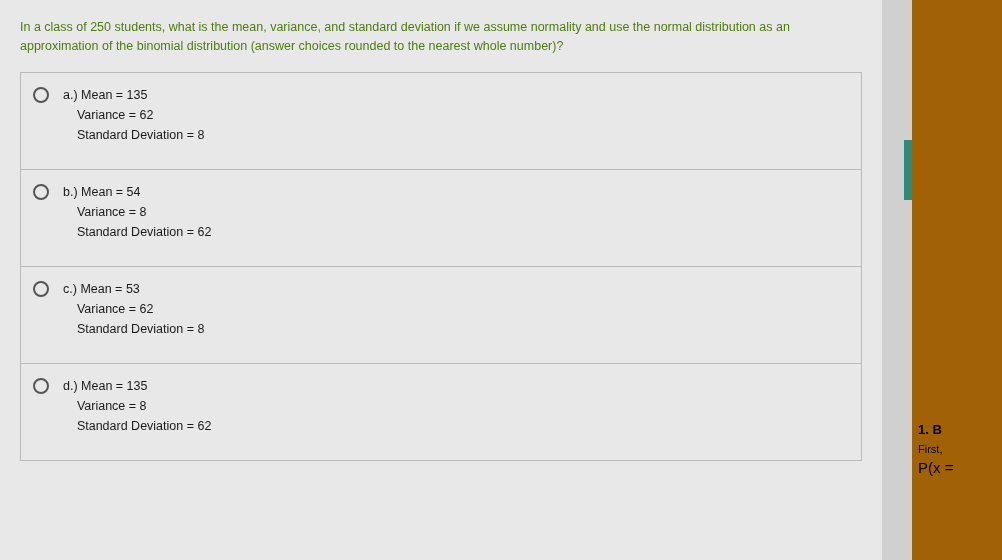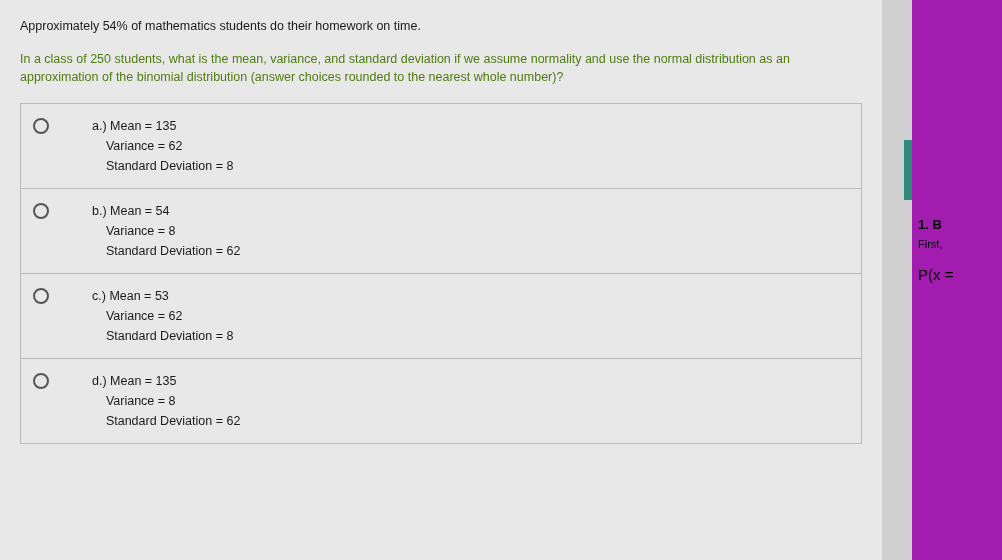--- a/index.html
+++ b/index.html
@@ -40,25 +40,24 @@
     }
 
     .answers-container {
       border: 1px solid #bbb;
       background: #e8e8e8;
     }
 
     .answer-option {
       display: flex;
       align-items: flex-start;
-      padding: 12px 16px 12px 12px;
+      padding: 12px 16px 24px 12px;
       border-bottom: 1px solid #bbb;
       background-color: #e8e8e8;
       cursor: pointer;
-      gap: 29px;
     }
 
     .answer-option:last-child {
       border-bottom: none;
     }
 
     .radio-btn {
       width: 16px;
       height: 16px;
       border-radius: 50%;
@@ -82,21 +81,20 @@
       background-color: #2e8b7a;
       position: absolute;
       right: 0;
       top: 140px;
     }
   </style>
 </head>
 <body>
 
 <div class="main-content">
-  <p class="question-intro">Approximately 54% of mathematics students do their homework on time.</p>
   <p class="question-body">In a class of 250 students, what is the mean, variance, and standard deviation if we assume normality and use the normal distribution as an approximation of the binomial distribution (answer choices rounded to the nearest whole number)?</p>
 
   <div class="answers-container">
 
     <div class="answer-option">
       <div class="radio-btn"></div>
       <div class="answer-text">
         <span>a.)</span>
         <span>Mean = 135</span><br>
         &nbsp;&nbsp;&nbsp;&nbsp;<span>Variance = 62</span><br>
@@ -134,19 +132,19 @@
       </div>
     </div>
 
   </div>
 </div>
 
 <div style="width: 30px; background: #d0d0d0; position: relative;">
   <div class="side-tab"></div>
 </div>
 
-<div style="width: 90px; background: #a21caf; padding: 12px 6px; display: flex; flex-direction: column; justify-content: center;">
+<div style="width: 90px; background: #a16207; padding: 24px 6px; display: flex; flex-direction: column; justify-content: flex-end;">
   <div style="margin-bottom: 60px;">
     <div style="font-size: 13px; font-weight: bold; margin-bottom: 6px;">1. B</div>
-    <div style="font-size: 11px; margin-bottom: 16px;">First,</div>
+    <div style="font-size: 11px; margin-bottom: 4px;">First,</div>
     <div style="font-size: 15px;">P(x =</div>
   </div>
 </div>
 
 </body></html>

